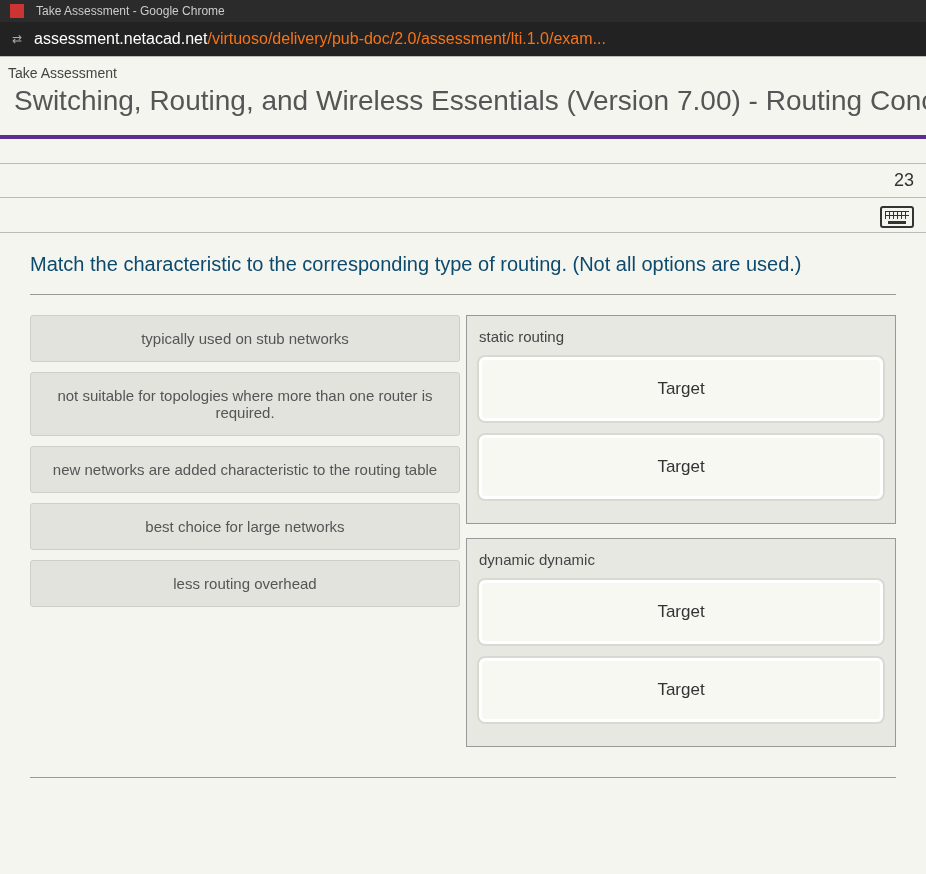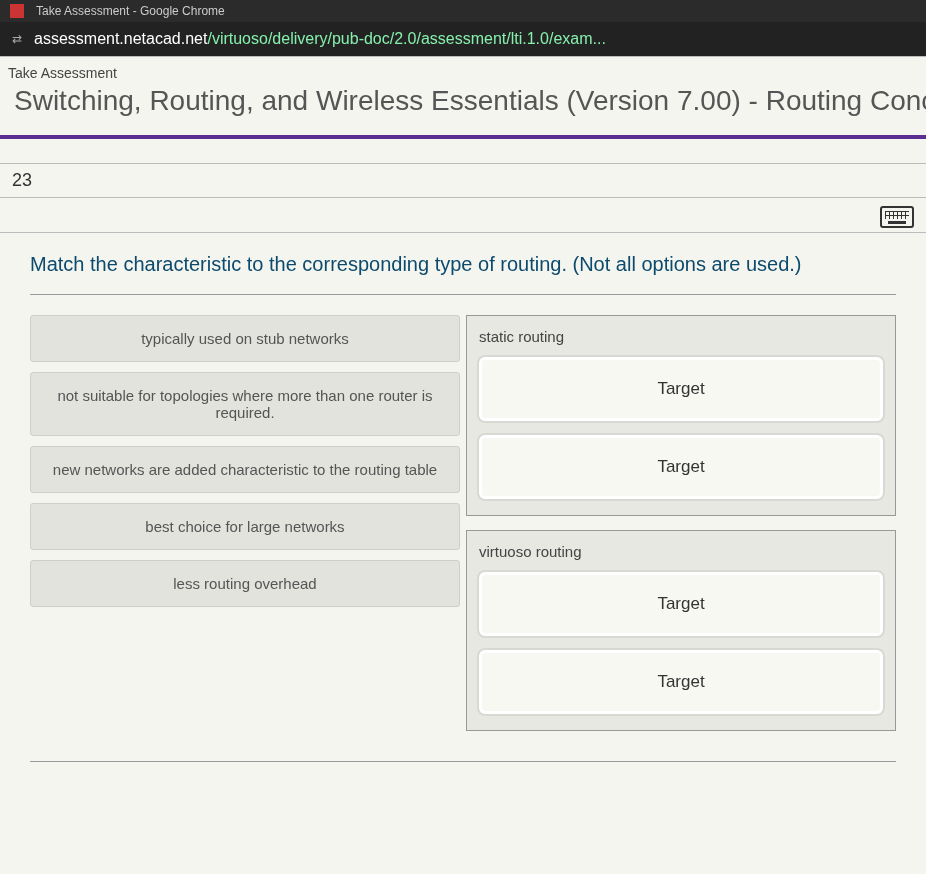--- a/index.html
+++ b/index.html
@@ -27,21 +27,21 @@
 .address-bar {
   background: #222;
   color: #ddd;
   padding: 8px 12px;
   font-size: 16px;
   display: flex;
   align-items: center;
   gap: 8px;
 }
 .address-bar .domain-part { color: #fff; }
-.address-bar .path-part { color: #86efac; }
+.address-bar .path-part { color: #f97316; }
 .toggle-icon {
   width: 14px; height: 14px;
   display: inline-block;
   font-size: 12px;
   color: #aaa;
 }
 .page {
   background: #f5f5ef;
   height: calc(100% - 50px);
   padding: 0;
@@ -64,20 +64,21 @@
   background: #5b2e91;
   margin: 8px 0 0;
 }
 .q-number-bar {
   border-top: 1px solid #bbb;
   border-bottom: 1px solid #bbb;
   padding: 6px 12px;
   font-size: 18px;
   color: #333;
   margin-top: 24px;
+  text-align: right;
 }
 .q-toolbar {
   display: flex;
   justify-content: flex-end;
   padding: 8px 12px 4px;
   border-bottom: 1px solid #bbb;
 }
 .keyboard-icon {
   width: 34px; height: 22px;
   border: 2px solid #333;
@@ -135,21 +136,21 @@
 }
 .targets-col {
   flex: 1;
   display: flex;
   flex-direction: column;
   gap: 14px;
 }
 .target-group {
   border: 1px solid #999;
   background: #e7e8e2;
-  padding: 8px 10px 14px;
+  padding: 8px 10px 22px;
 }
 .target-group-title {
   font-size: 15px;
   color: #444;
   padding: 4px 2px 10px;
 }
 .target-slot {
   background: #f7f8f2;
   border: 2px solid #d8d9d2;
   border-radius: 8px;
@@ -207,21 +208,21 @@
         <div class="option-item">less routing overhead</div>
       </div>
 
       <div class="targets-col">
         <div class="target-group">
           <div class="target-group-title">static routing</div>
           <div class="target-slot">Target</div>
           <div class="target-slot">Target</div>
         </div>
         <div class="target-group">
-          <div class="target-group-title">virtuoso routing</div>
+          <div class="target-group-title">dynamic dynamic</div>
           <div class="target-slot">Target</div>
           <div class="target-slot">Target</div>
         </div>
       </div>
     </div>
 
     <div class="footer-divider"></div>
   </div>
 
 </div>

